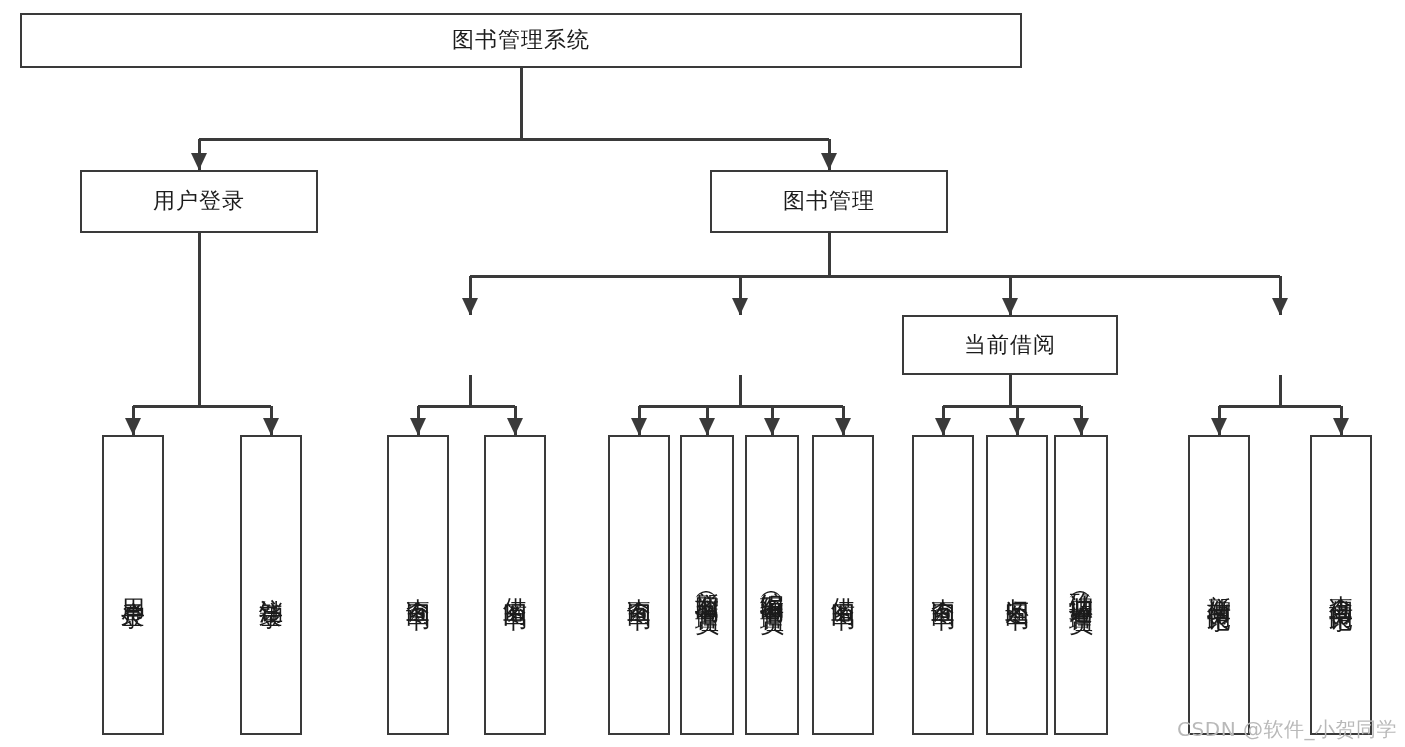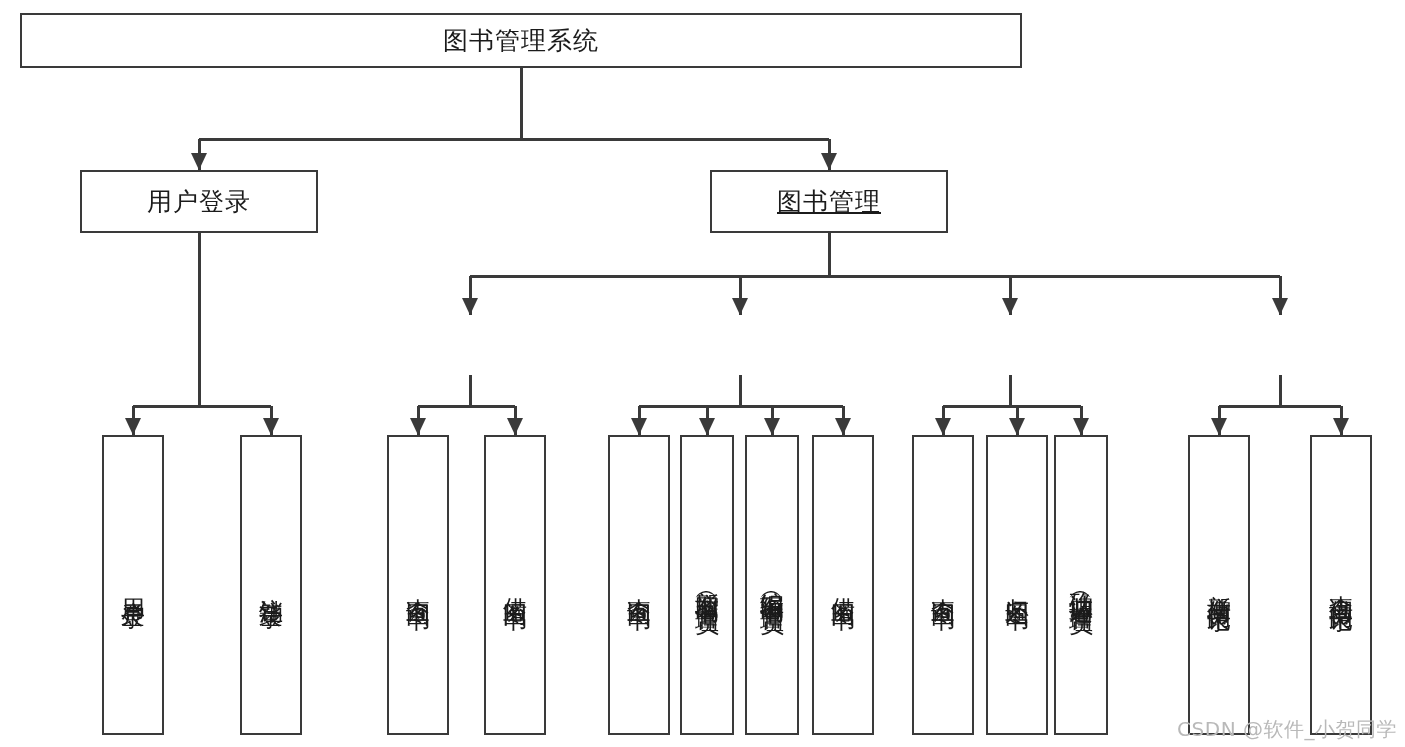--- a/index.html
+++ b/index.html
@@ -23,21 +23,21 @@
     position: absolute;
     box-sizing: border-box;
     border: 2.5px solid #3a3a3a;
     background: #ffffff;
     display: flex;
     align-items: center;
     justify-content: center;
     color: #1b1b1b;
   }
   .node.horiz .cap {
-    font-size: 25px;
+    font-size: 22px;
     line-height: 1.1;
     letter-spacing: 1px;
     white-space: nowrap;
   }
   
   .node.vert {
     align-items: center;
     justify-content: center;
   }
   .node.vert .cap {
@@ -79,22 +79,25 @@
 </head>
 <body>
 
 <div id="canvas">
     <div class="node horiz" style="left: 20px; top: 13px; width: 1002px; height: 55px;">
       <span class="cap">图书管理系统</span>
     </div>
     <div class="node horiz" style="left: 80px; top: 170px; width: 238px; height: 63px;">
       <span class="cap">用户登录</span>
     </div>
-    <div class="node horiz" style="left: 710px; top: 170px; width: 238px; height: 63px; text-decoration: underline;">
+    <div class="node horiz" style="left: 710px; top: 170px; width: 238px; height: 63px;">
       <span class="cap">图书管理</span>
+    </div>
+    <div class="node horiz" style="left: 902px; top: 315px; width: 216px; height: 60px;">
+      <span class="cap">当前借阅</span>
     </div>
     <div class="node vert" style="left: 102px; top: 435px; width: 62px; height: 300px;">
       <span class="cap">用户登录</span>
     </div>
     <div class="node vert" style="left: 240px; top: 435px; width: 62px; height: 300px;">
       <span class="cap">注销登录</span>
     </div>
     <div class="node vert" style="left: 387px; top: 435px; width: 62px; height: 300px;">
       <span class="cap">查询图书</span>
     </div>

